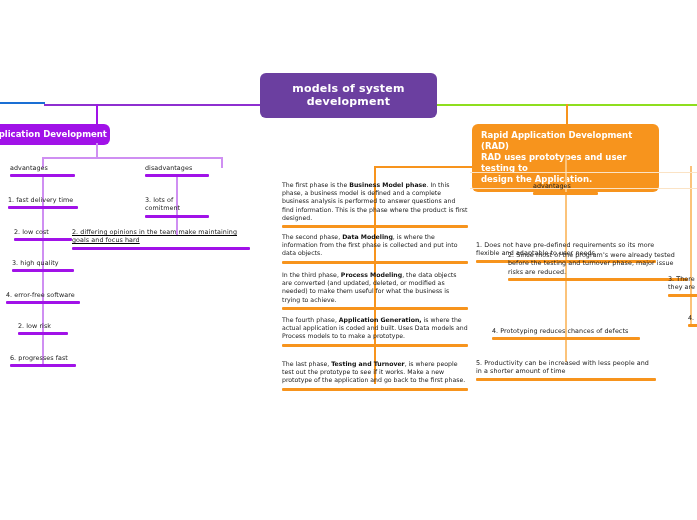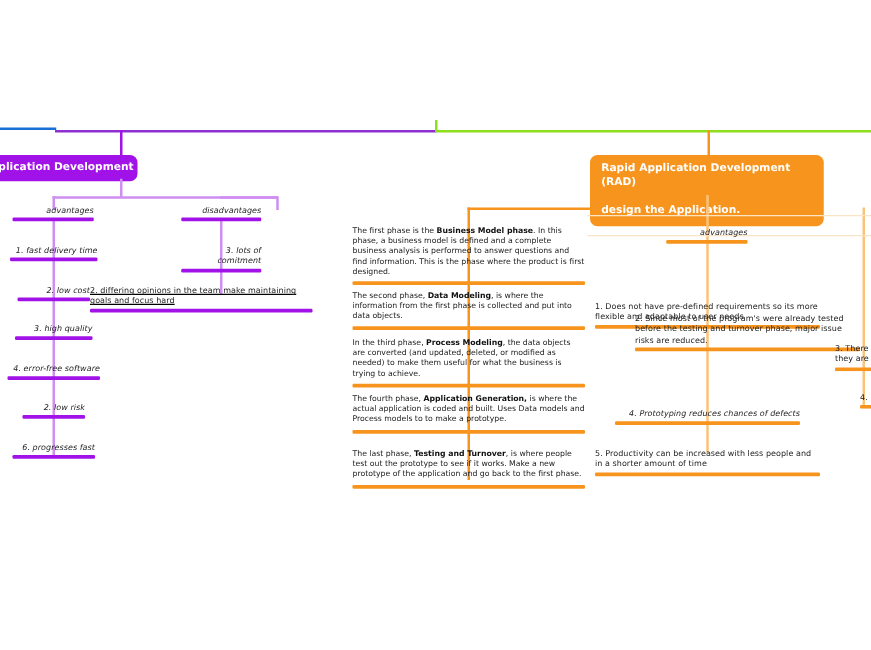--- a/index.html
+++ b/index.html
@@ -64,21 +64,21 @@
     letter-spacing:.05px;
   }
   .leaf .bar{
     display:block;
     height:3px;
     margin-top:2px;
     border-radius:1px;
   }
   .leaf.purple .bar{background:#a112e8;}
   .leaf.orange .bar{background:#f7941d;}
-  .leaf.center  .txt{text-align:right;font-style:italic;}
+  .leaf.center  .txt{text-align:left;}
 
   
   .leaf.label .txt{font-size:6.4px;color:#222;}
 
   
   .para{position:absolute;box-sizing:border-box;width:186px;}
   .para .txt{
     display:block;
     font-size:6.2px;
     line-height:8.2px;
@@ -107,20 +107,23 @@
 <body>
 
 <div class="canvas">
 
   <div class="ln h c-blue" style="left:0px;top:102px;width:45px;height:1.5px;"></div>
   <div class="ln h c-purple-d" style="left:44px;top:104px;width:305px;height:1.5px;"></div>
   <div class="ln h c-green" style="left:348px;top:104px;width:349px;height:1.5px;"></div>
 
   <div class="ln v c-green" style="left:348px;top:96px;width:1.5px;height:9px;"></div>
 
+  <div class="root-box">
+    <span>models of system development</span>
+  </div>
 
   <div class="ln v c-purple" style="left:96px;top:104px;width:1.5px;height:23px;"></div>
 
   <div class="pill purple jad-box">
     <span>t Application Development</span>
   </div>
 
   <div class="ln v c-lilac" style="left:96px;top:143px;width:1.5px;height:15px;"></div>
   <div class="ln h c-lilac" style="left:42px;top:157px;width:180px;height:1.5px;"></div>
   <div class="ln v c-lilac" style="left:42px;top:157px;width:1.5px;height:11px;"></div>
@@ -198,21 +201,21 @@
 
   <div class="para" style="left:282px;top:360px;">
     <span class="txt"><span>The last phase, </span><b>Testing and Turnover</b><span>, is where people test out the prototype to see if it works. Make a new prototype of the application and go back to the first phase.</span></span>
     <span class="bar"></span>
   </div>
 
   <div class="ln v c-orange" style="left:566px;top:104px;width:1.5px;height:22px;"></div>
 
   <div class="pill orange rad-box">
     <span>Rapid Application Development (RAD)</span><br>
-    <br>
+    <span>RAD uses prototypes and user testing to</span><br>
     <span>design the Application.</span>
   </div>
 
   <div class="ln v c-orange-l" style="left:565px;top:156px;width:1.5px;height:206px;"></div>
   <div class="ln v c-orange-l" style="left:690px;top:166px;width:1.5px;height:160px;"></div>
 
   <div class="ln h c-faint" style="left:470px;top:172px;width:227px;height:1px;"></div>
   <div class="ln h c-faint" style="left:470px;top:188px;width:227px;height:1px;"></div>
 
   <div class="leaf orange center label" style="left:533px;top:182px;width:65px;">

